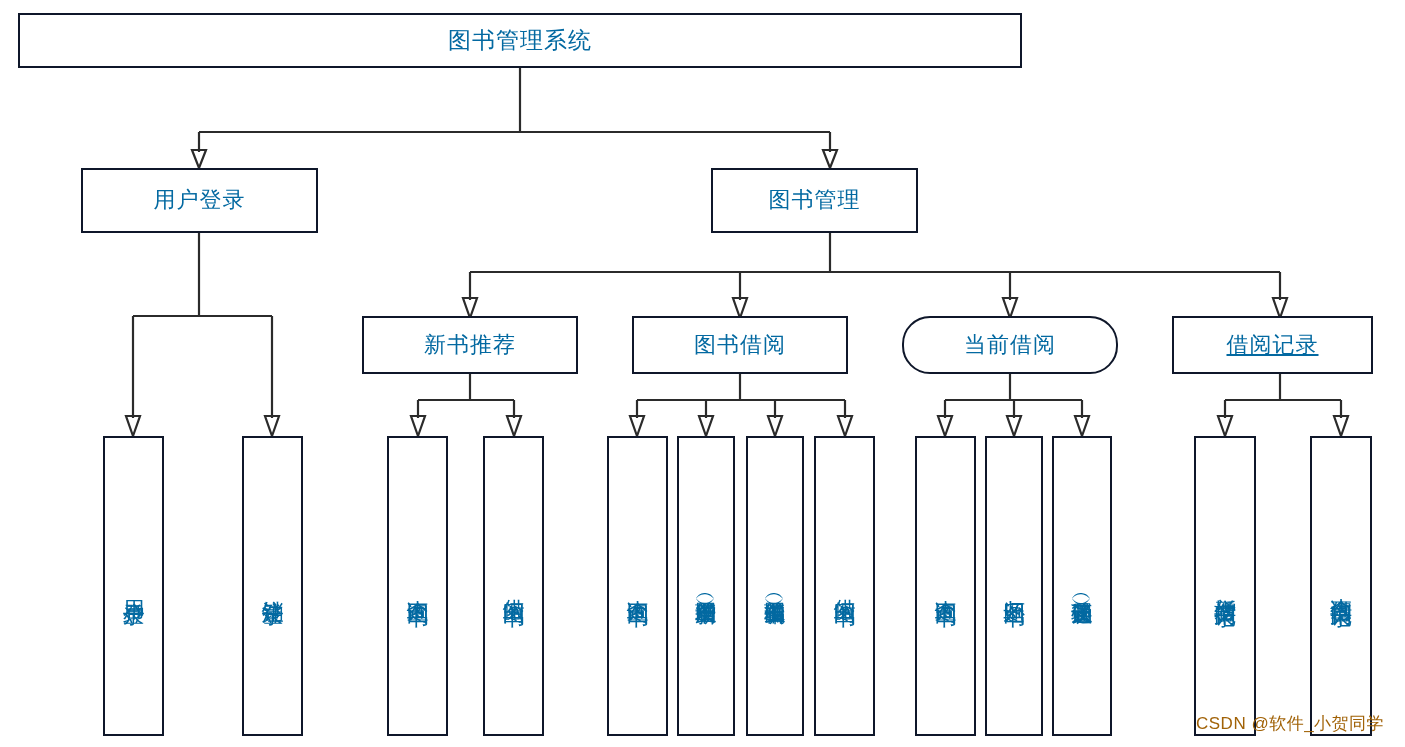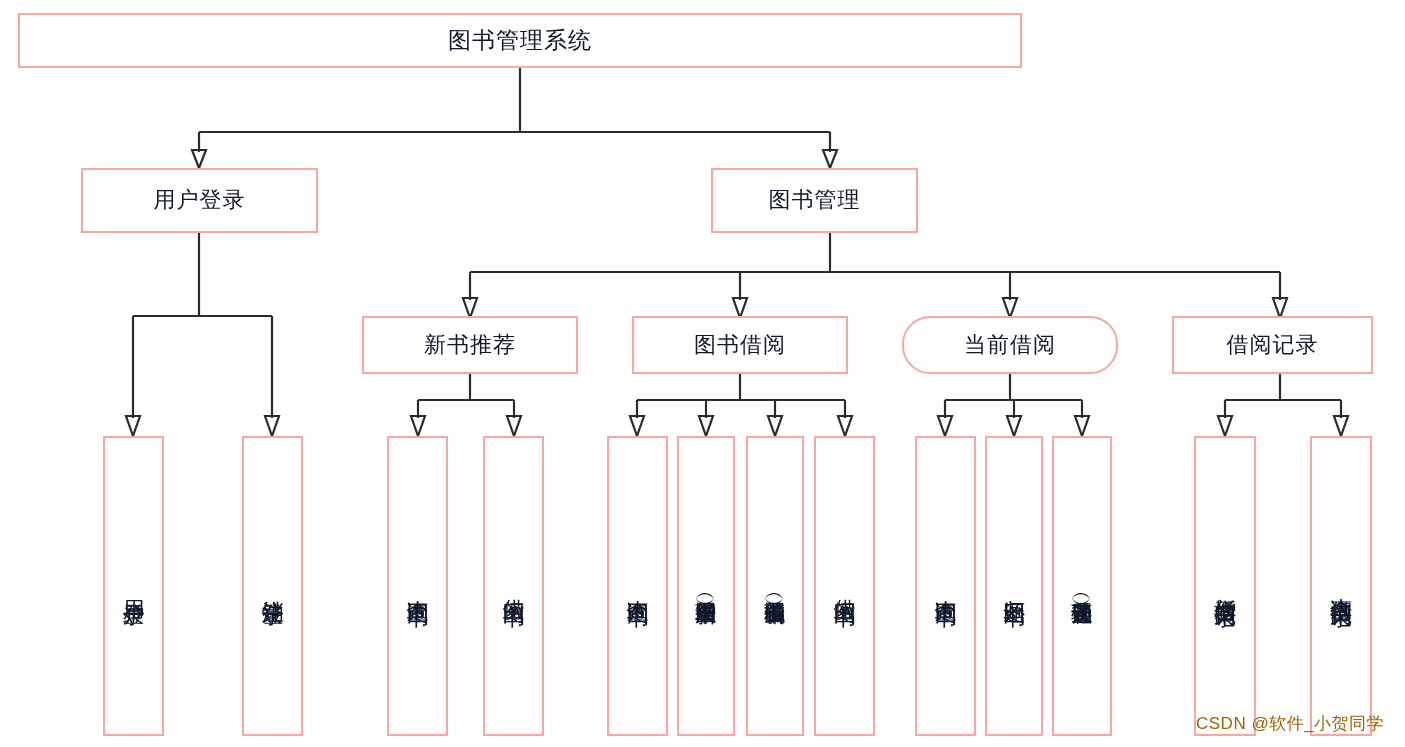--- a/index.html
+++ b/index.html
@@ -13,26 +13,26 @@
   #canvas {
     position: relative;
     width: 1405px;
     height: 747px;
     background: #ffffff;
     overflow: hidden;
   }
   .node {
     position: absolute;
     box-sizing: border-box;
-    border: 2px solid #fca5a5;
+    border: 2px solid #0f172a;
     background: #ffffff;
     display: flex;
     align-items: center;
     justify-content: center;
-    color: #0f172a;
+    color: #0369a1;
     line-height: 1.12;
   }
   .node.h {
     font-size: 22px;
     letter-spacing: 1px;
   }
   .node.v {
     writing-mode: vertical-rl;
     text-orientation: upright;
     font-size: 22px;
@@ -135,21 +135,21 @@
   </svg>
 
   <div class="node h title" style="left:18px; top:13px; width:1004px; height:55px;">图书管理系统</div>
 
   <div class="node h" style="left:81px; top:168px; width:237px; height:65px;">用户登录</div>
   <div class="node h" style="left:711px; top:168px; width:207px; height:65px;">图书管理</div>
 
   <div class="node h" style="left:632px; top:316px; width:216px; height:58px;">图书借阅</div>
   <div class="node h" style="left:362px; top:316px; width:216px; height:58px;">新书推荐</div>
   <div class="node h" style="left:902px; top:316px; width:216px; height:58px;border-radius:28px;">当前借阅</div>
-  <div class="node h" style="left:1172px; top:316px; width:201px; height:58px;">借阅记录</div>
+  <div class="node h" style="left:1172px; top:316px; width:201px; height:58px;text-decoration:underline;">借阅记录</div>
 
   <div class="node v" style="left:103px; top:436px; width:61px; height:300px;">用户登录</div>
   <div class="node v" style="left:242px; top:436px; width:61px; height:300px;">注销登录</div>
 
   <div class="node v" style="left:387px; top:436px; width:61px; height:300px;">查询图书</div>
   <div class="node v" style="left:483px; top:436px; width:61px; height:300px;">借阅图书</div>
 
   <div class="node v" style="left:607px; top:436px; width:61px; height:300px;">查询图书</div>
   <div class="node v" style="left:677px; top:436px; width:58px; height:300px; font-size:21px; letter-spacing:0px;">新增图书（管理员）</div>
   <div class="node v" style="left:746px; top:436px; width:58px; height:300px; font-size:21px; letter-spacing:0px;">编辑图书（管理员）</div>

